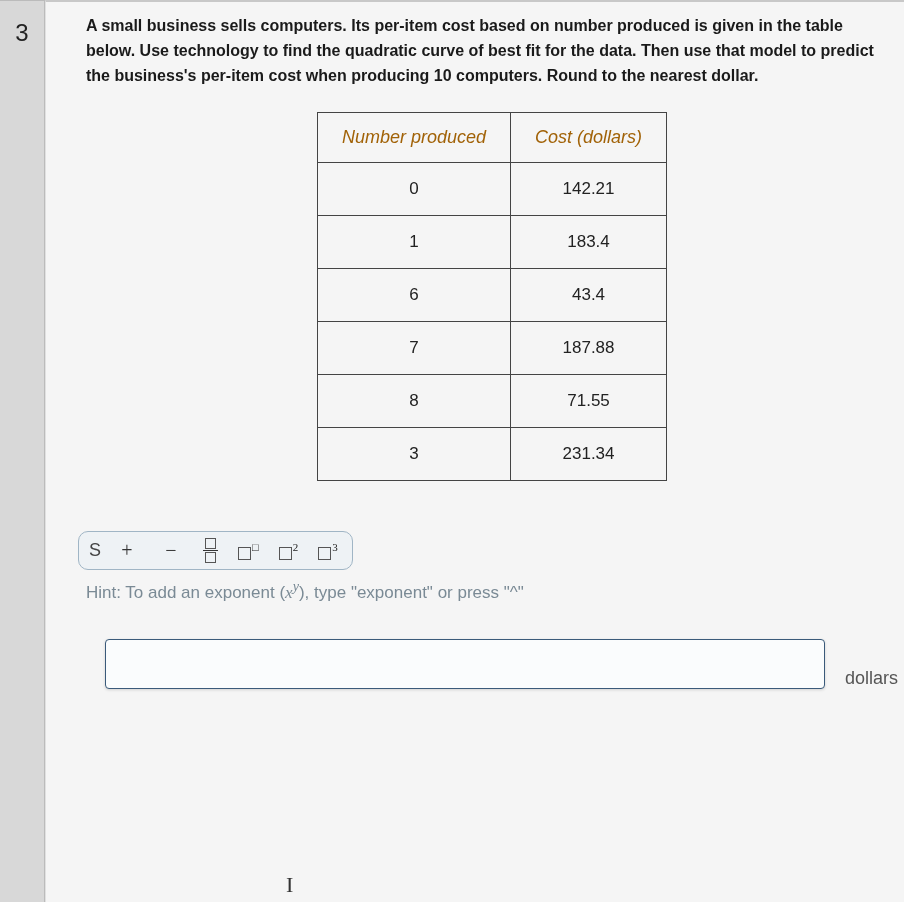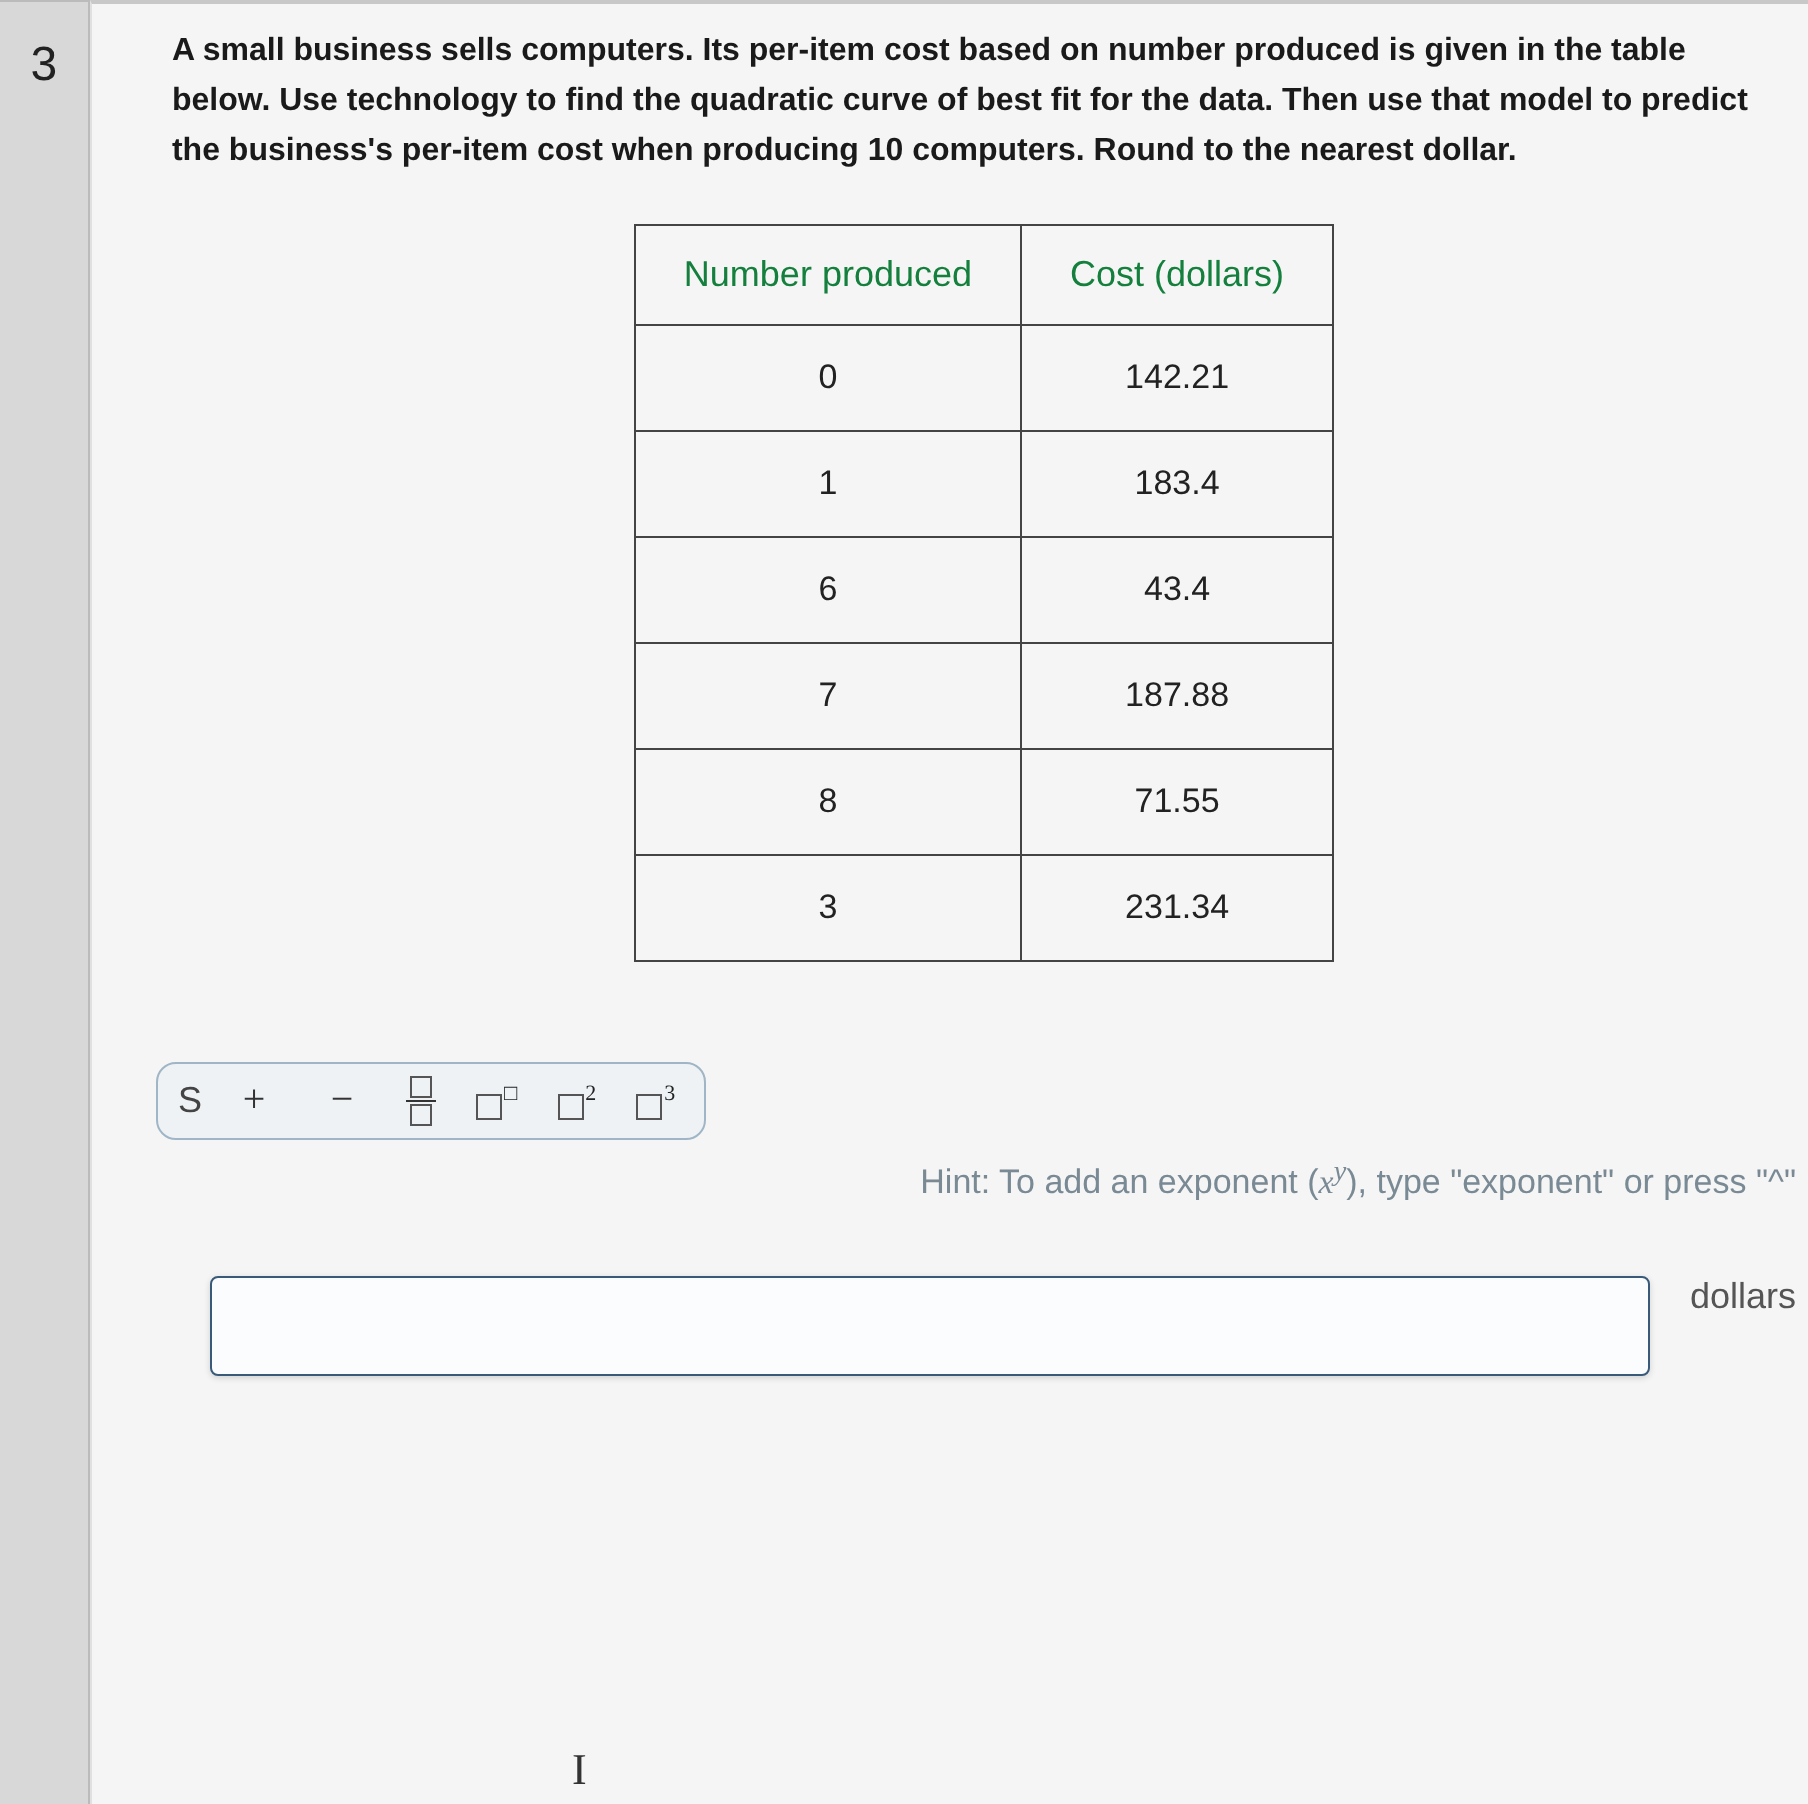--- a/index.html
+++ b/index.html
@@ -51,23 +51,24 @@
     }
     .data-table {
       border-collapse: collapse;
       margin: 0 auto 50px auto;
     }
     .data-table th {
       border: 1px solid #444;
       padding: 14px 24px;
       font-weight: 400;
       font-size: 18px;
-      color: #15803d;
+      color: #a16207;
       text-align: center;
       background: #f5f5f5;
+      font-style: italic;
     }
     .data-table td {
       border: 1px solid #444;
       padding: 16px 24px;
       font-size: 17px;
       color: #222;
       text-align: center;
       background: #f5f5f5;
     }
     .toolbar-wrap {
@@ -132,29 +133,28 @@
       font-size: 11px;
       margin-left: 1px;
       color: #222;
     }
     .hint-text {
       font-size: 17px;
       color: #7a8a95;
       margin-top: 6px;
       margin-bottom: 36px;
       font-family: Arial, sans-serif;
-      text-align: right;
     }
     .hint-text .ital {
       font-style: italic;
       font-family: "Times New Roman", serif;
     }
     .answer-row {
       display: flex;
-      align-items: flex-start;
+      align-items: flex-end;
       gap: 20px;
       margin-left: 19px;
     }
     .answer-input {
       width: 720px;
       height: 50px;
       border: 1px solid #3a5a7a;
       border-radius: 4px;
       background: #fafcfd;
       padding: 0 12px;

